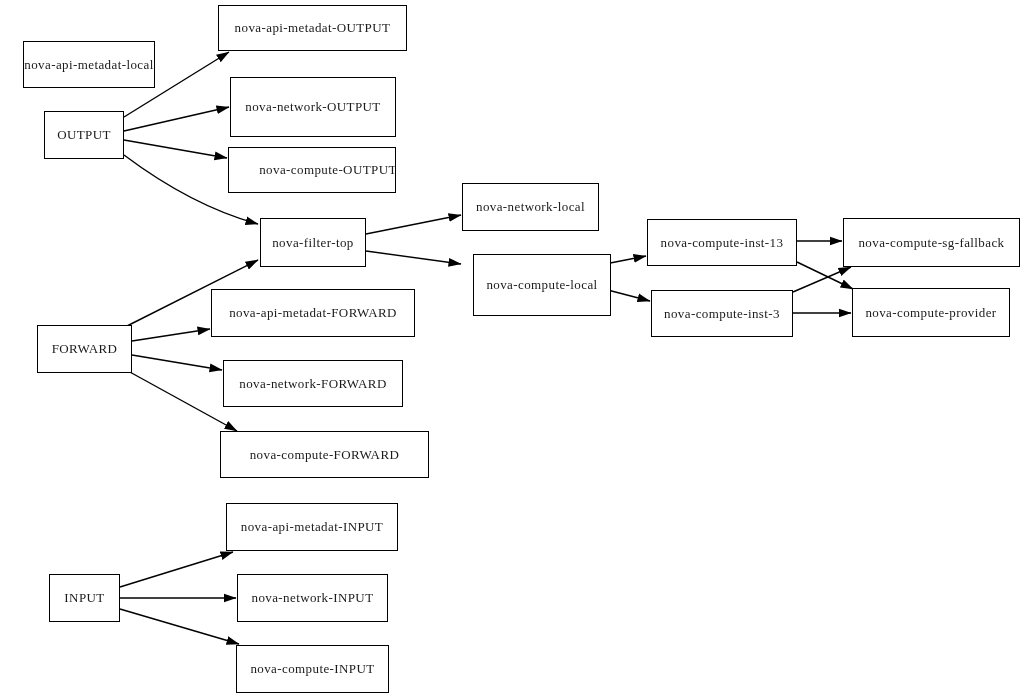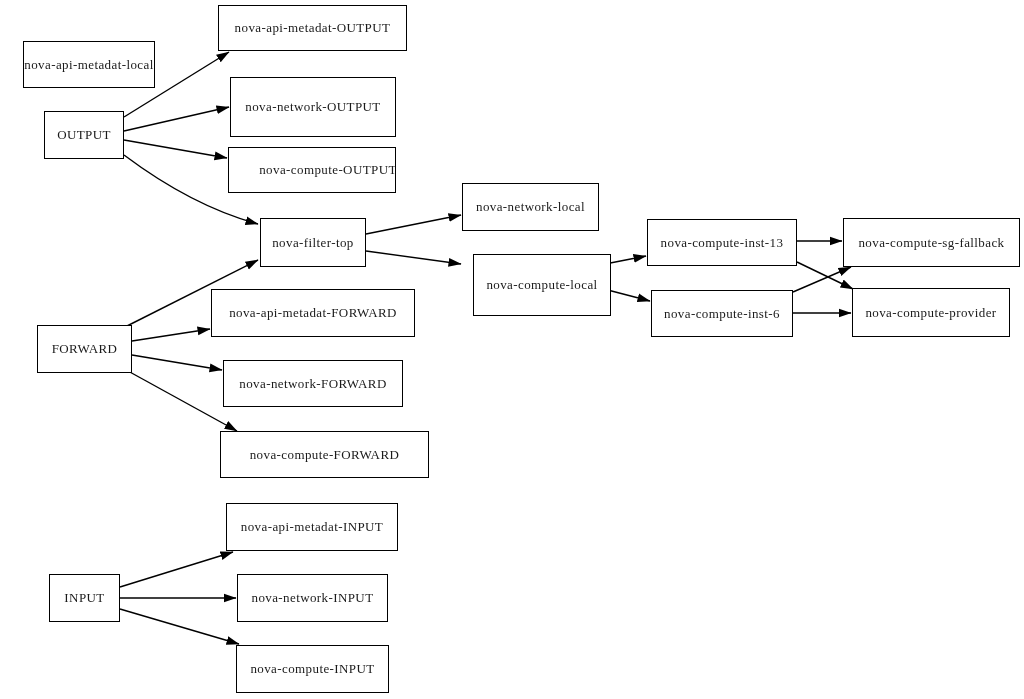--- a/index.html
+++ b/index.html
@@ -104,21 +104,21 @@
       <div class="node" style="left: 462px; top: 183px; width: 137px; height: 48px; border-color: rgb(0, 0, 0);">
     <span class="node-label" style="color: rgb(26, 26, 26);">nova-network-local</span>
   </div>
       <div class="node" style="left: 462px; top: 254px; width: 138px; height: 62px; border-color: rgb(0, 0, 0); margin-left: 11px;">
     <span class="node-label" style="color: rgb(26, 26, 26);">nova-compute-local</span>
   </div>
       <div class="node" style="left: 647px; top: 219px; width: 150px; height: 47px; border-color: rgb(0, 0, 0); align-items: center;">
     <span class="node-label" style="color: rgb(26, 26, 26);">nova-compute-inst-13</span>
   </div>
       <div class="node" style="left: 651px; top: 290px; width: 142px; height: 47px; border-color: rgb(0, 0, 0);">
-    <span class="node-label" style="color: rgb(26, 26, 26);">nova-compute-inst-6</span>
+    <span class="node-label" style="color: rgb(26, 26, 26);">nova-compute-inst-3</span>
   </div>
       <div class="node" style="left: 843px; top: 218px; width: 177px; height: 49px; border-color: rgb(0, 0, 0);">
     <span class="node-label" style="color: rgb(26, 26, 26);">nova-compute-sg-fallback</span>
   </div>
       <div class="node" style="left: 852px; top: 288px; width: 158px; height: 49px; border-color: rgb(0, 0, 0);">
     <span class="node-label" style="color: rgb(26, 26, 26);">nova-compute-provider</span>
   </div>
       <div class="node" style="left: 37px; top: 325px; width: 95px; height: 48px; border-color: rgb(0, 0, 0);">
     <span class="node-label" style="color: rgb(26, 26, 26);">FORWARD</span>
   </div>

